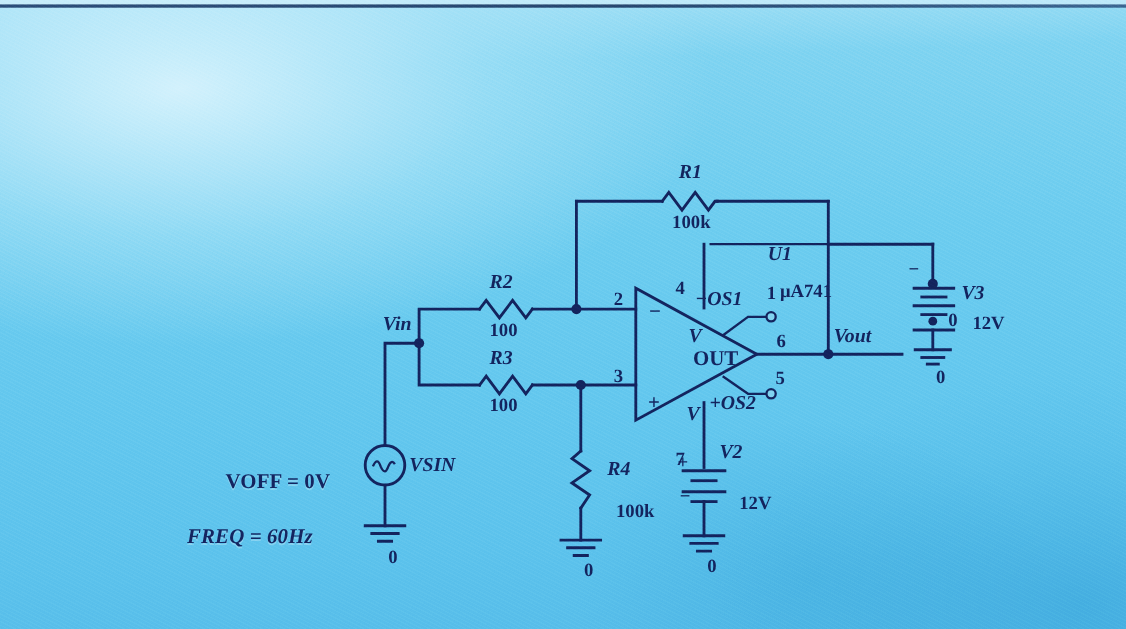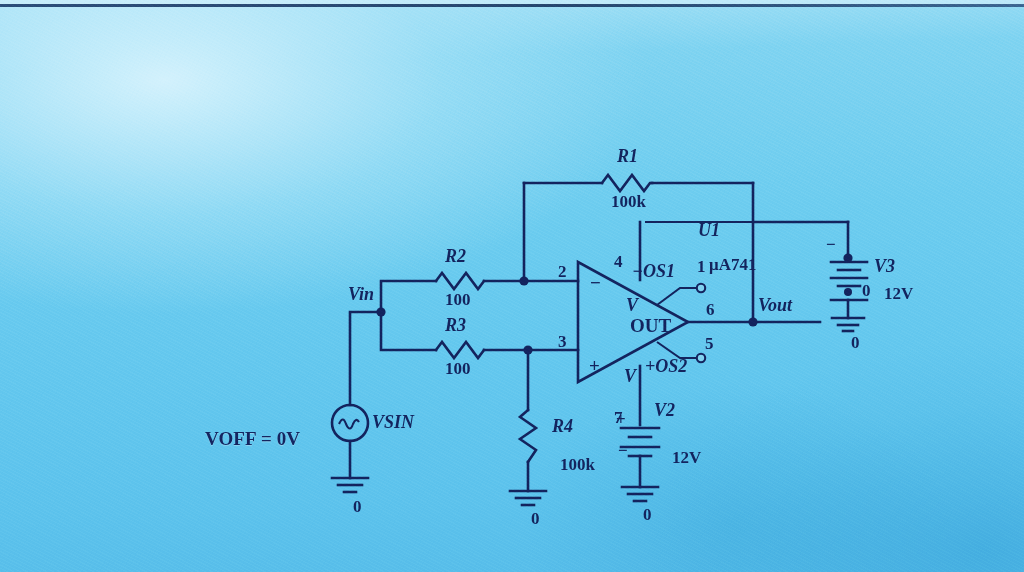--- a/index.html
+++ b/index.html
@@ -183,15 +183,16 @@
     <circle class="node" cx="524" cy="281" r="4.6"></circle>
     <circle class="node" cx="528" cy="350" r="4.6"></circle>
     <circle class="node" cx="381" cy="312" r="4.6"></circle>
     <circle class="node" cx="753" cy="322" r="4.6"></circle>
     <circle class="node" cx="848" cy="258" r="4.6"></circle>
     <circle class="node" cx="848" cy="292" r="4.0"></circle>
 
   </svg>
 
   <div class="qtext" style="left:170px;top:428px;font-size:19px;margin-left:35px;">VOFF = 0V</div>
+  <div class="qtext" style="left:170px;top:478px;font-size:19px;font-style:italic;">FREQ = 60Hz</div>
 
   <div id="grain"></div>
 </div>
 
 </body></html>

